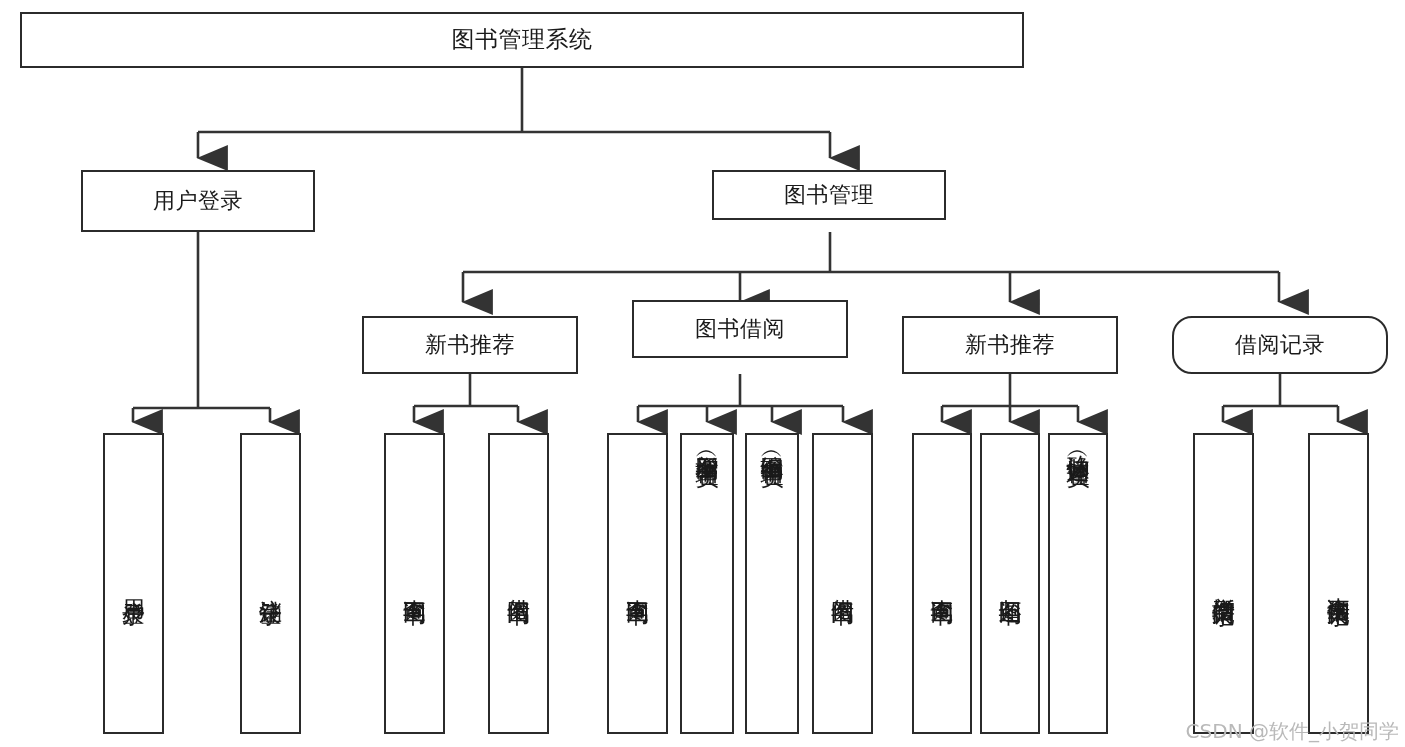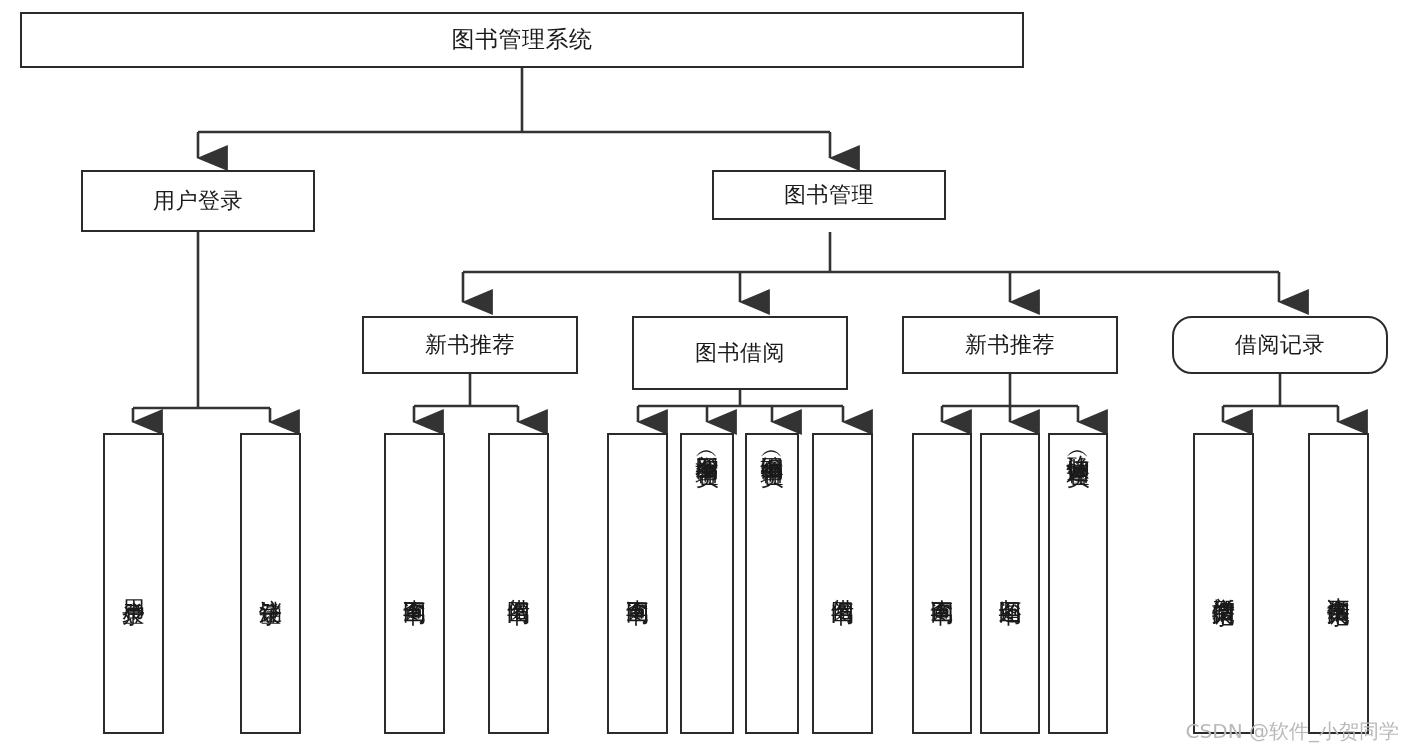--- a/index.html
+++ b/index.html
@@ -142,21 +142,21 @@
   <div class="node horiz" style="left:81px; top:170px; width:234px; height:62px;">
     <span class="label">用户登录</span>
   </div>
   <div class="node horiz" style="left:712px; top:170px; width:234px; height:50px;">
     <span class="label">图书管理</span>
   </div>
 
   <div class="node horiz" style="left:362px; top:316px; width:216px; height:58px;">
     <span class="label">新书推荐</span>
   </div>
-  <div class="node horiz" style="left:632px; top:316px; width:216px; height:74px;">
+  <div class="node horiz" style="left:632px; top:300px; width:216px; height:58px;">
     <span class="label">图书借阅</span>
   </div>
   <div class="node horiz" style="left:902px; top:316px; width:216px; height:58px;">
     <span class="label">新书推荐</span>
   </div>
   <div class="node horiz" style="left:1172px; top:316px; width:216px; height:58px;border-radius:20px;">
     <span class="label">借阅记录</span>
   </div>
 
   <div class="node vert" style="left:103px; top:433px; width:61px; height:301px;">

